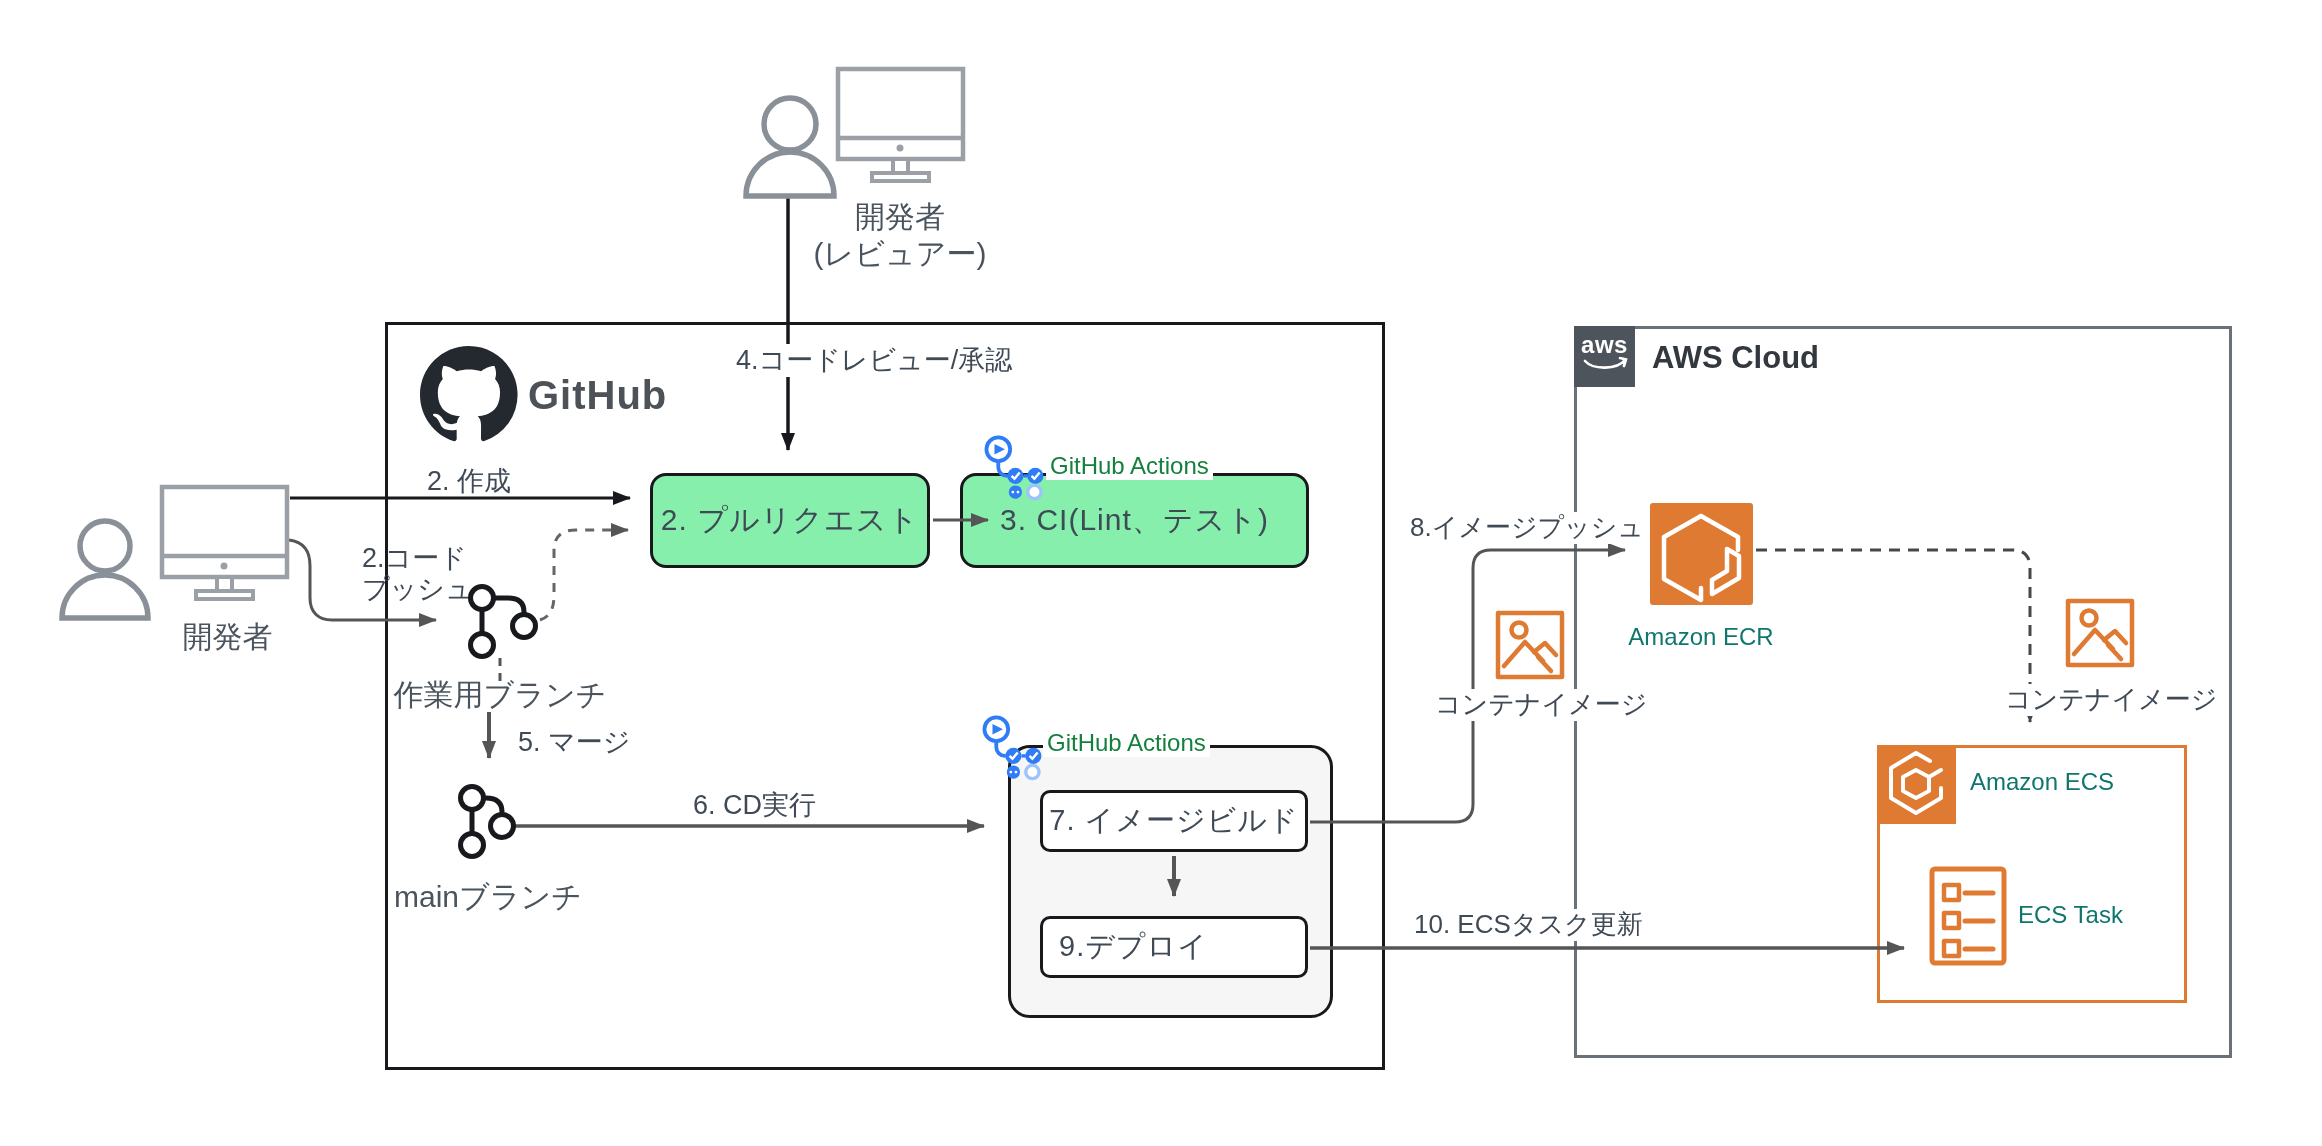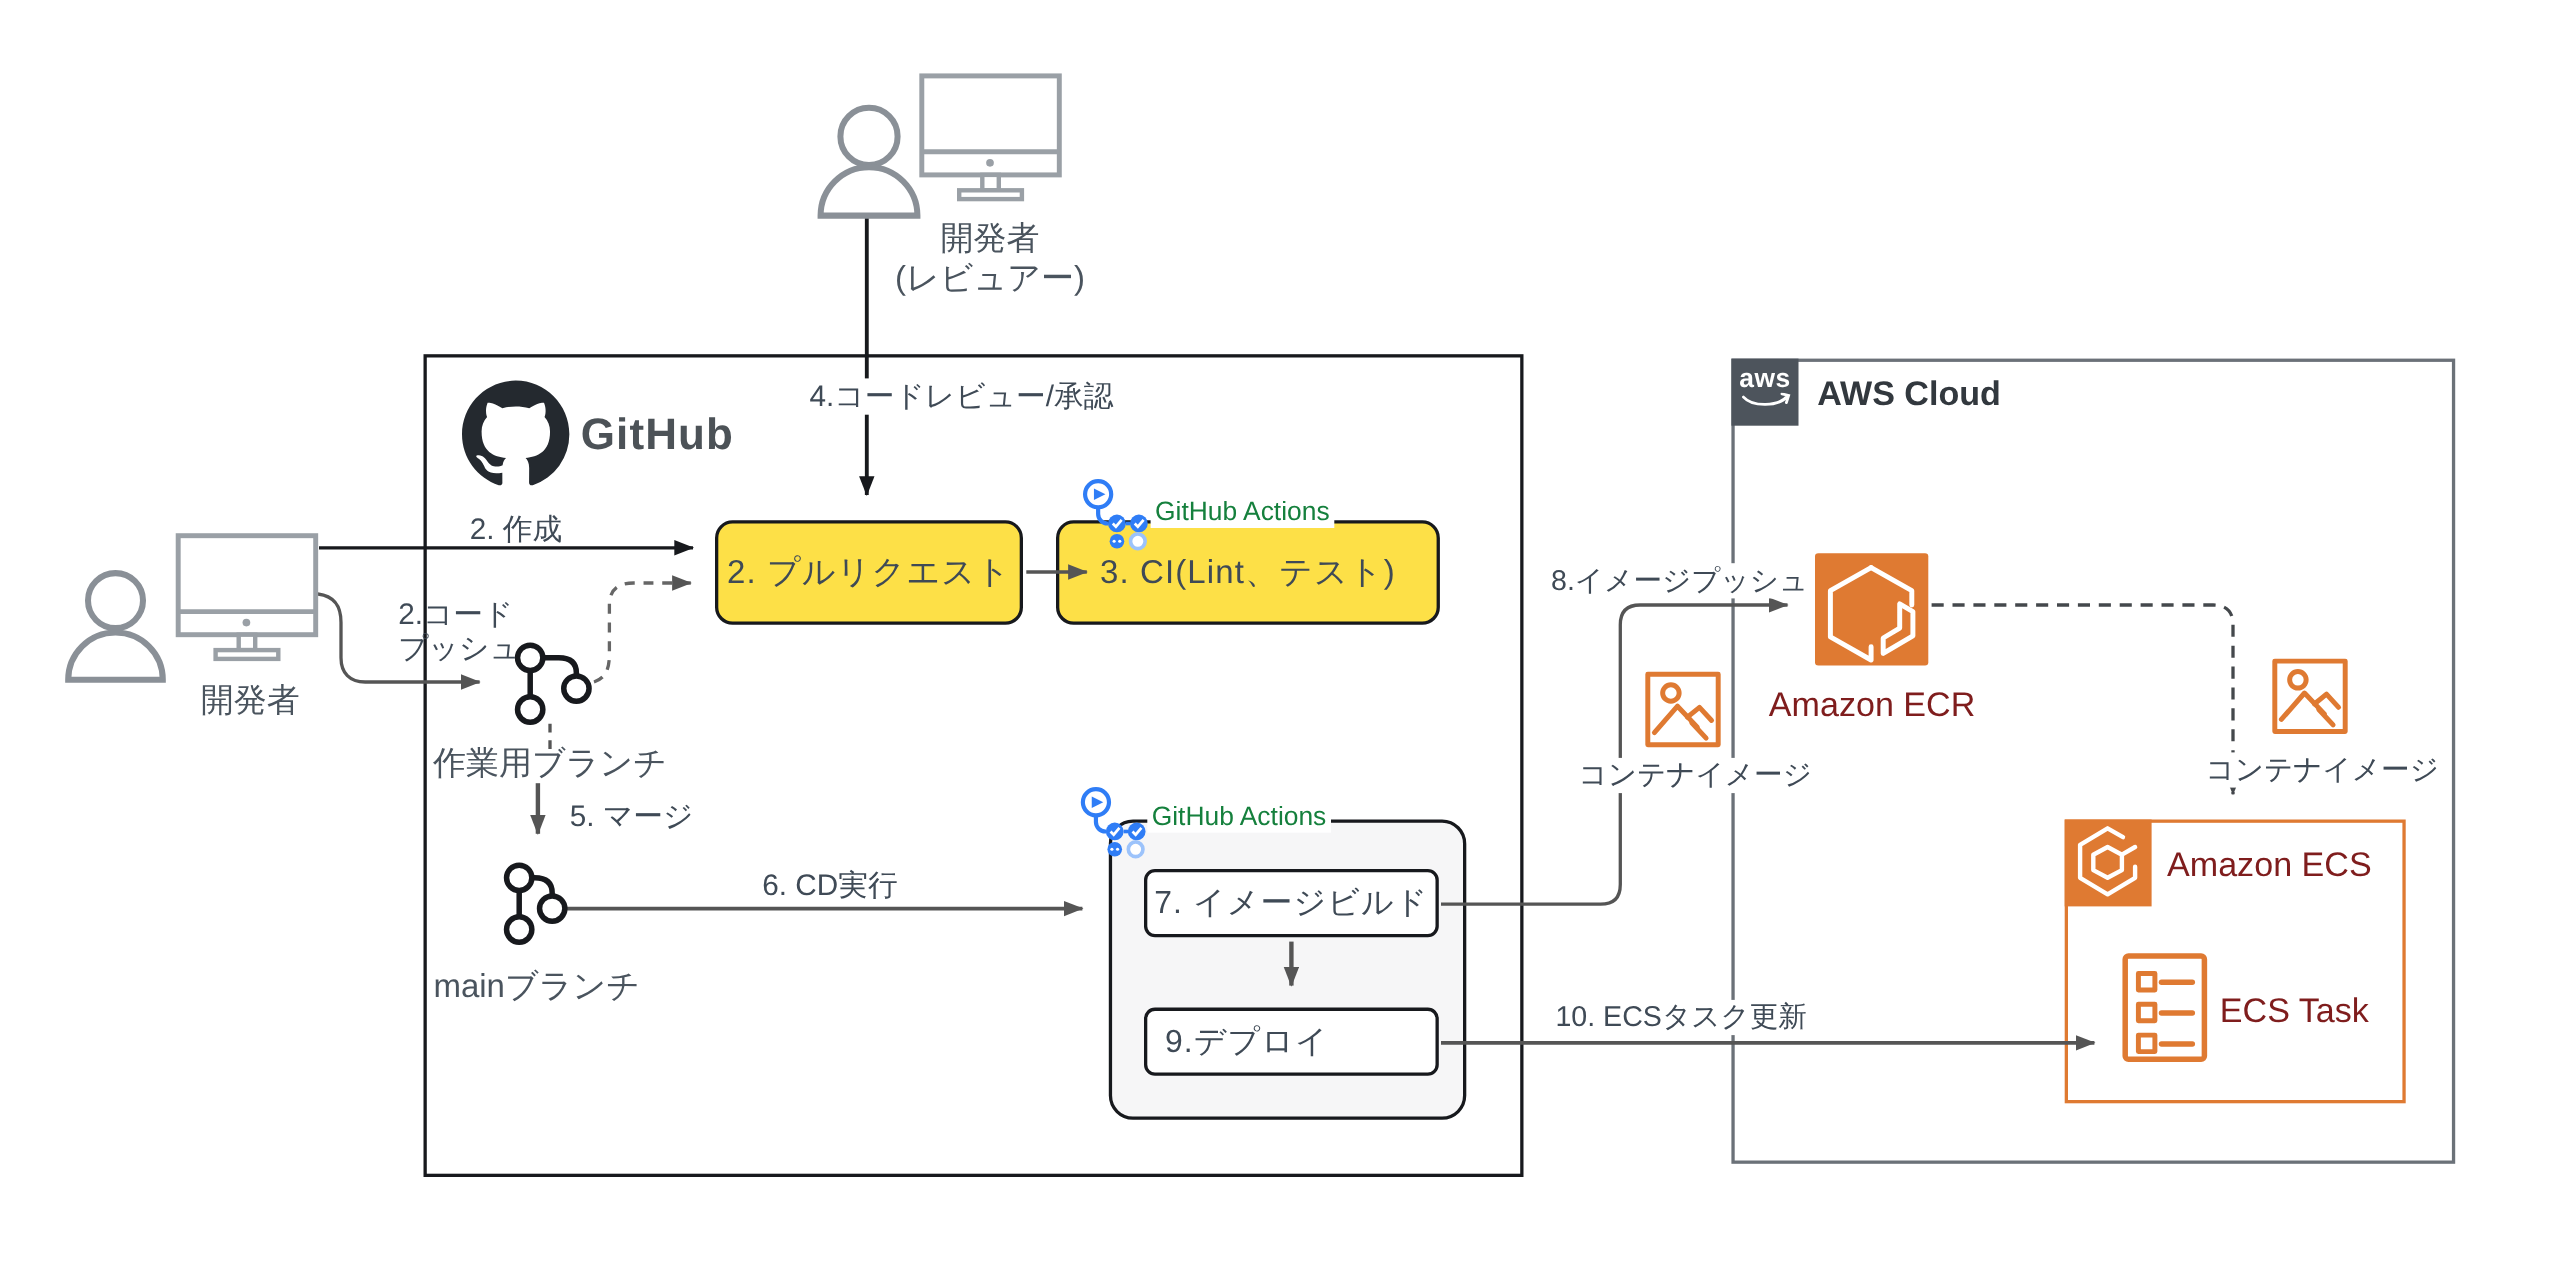--- a/index.html
+++ b/index.html
@@ -4,40 +4,40 @@
 <style>
   html,body{margin:0;padding:0;background:#ffffff;}
   .canvas{
     position:relative;width:2322px;height:1146px;background:#ffffff;overflow:hidden;
     font-family:"Liberation Sans","DejaVu Sans",sans-serif;color:#3f4a56;
   }
   .box{position:absolute;box-sizing:border-box;}
   .frame{border:3px solid #17191d;background:#ffffff;}
   .aws-frame{border:3px solid #6b7178;background:#ffffff;}
   .node{
-    position:absolute;box-sizing:border-box;border:3px solid #17191d;background:#fde047;
+    position:absolute;box-sizing:border-box;border:3px solid #17191d;background:#86efac;
     border-radius:16px;display:flex;align-items:center;justify-content:center;
     font-size:30px;color:#3f4a56;letter-spacing:1px;
   }
   .subnode{background:#ffffff;border-radius:10px;font-size:29px;justify-content:center;}
   .gha-container{
     position:absolute;box-sizing:border-box;border:3px solid #17191d;background:#f6f6f7;
     border-radius:22px;
   }
   .ecs-box{
     position:absolute;box-sizing:border-box;border:3px solid #df7a32;background:#ffffff;
   }
   .lbl{position:absolute;white-space:nowrap;font-size:27px;color:#3f4a56;line-height:1.15;}
   .lbl.bg{background:#ffffff;padding:1px 5px;}
   .lbl.small{font-size:26px;}
   .lbl.center{text-align:center;}
   .name{font-size:30px;color:#4a545e;}
   .github-title{font-size:40px;font-weight:bold;color:#4c5257;letter-spacing:1px;}
   .aws-title{font-size:31px;font-weight:bold;color:#32383e;}
-  .svc{font-size:31px;color:#7f1d1d;}
+  .svc{font-size:24px;color:#0f766e;}
   .gha-lbl{font-size:24px;color:#15803d;background:#fff;padding:0 4px;}
   .aws-badge{
     position:absolute;left:1574px;top:326px;width:61px;height:61px;background:#4d545c;
     display:flex;flex-direction:column;align-items:center;justify-content:flex-start;text-align:center;
   }
   .aws-badge .t{color:#ffffff;font-size:24px;font-weight:bold;line-height:1;margin-top:7px;letter-spacing:0.5px;}
   svg.layer{position:absolute;left:0;top:0;pointer-events:none;}
 </style>
 </head>
 <body>

